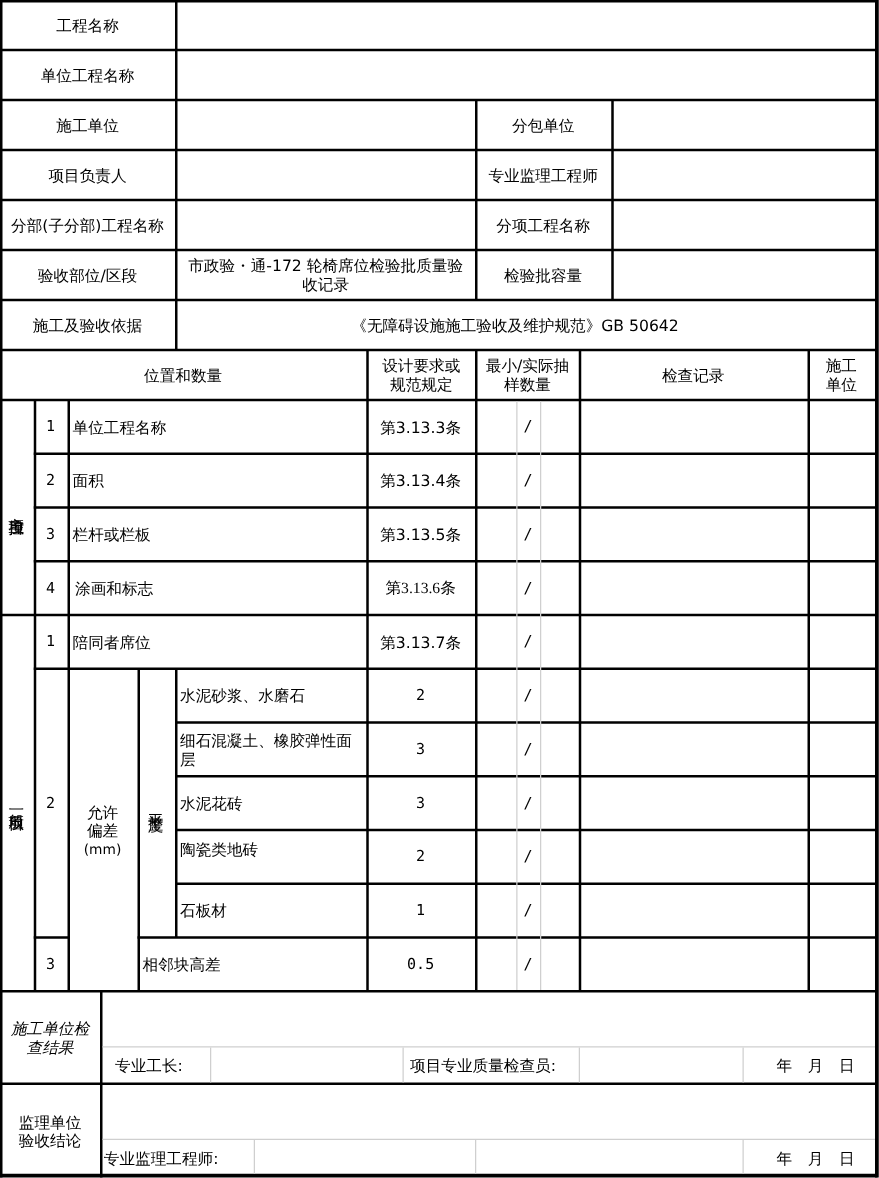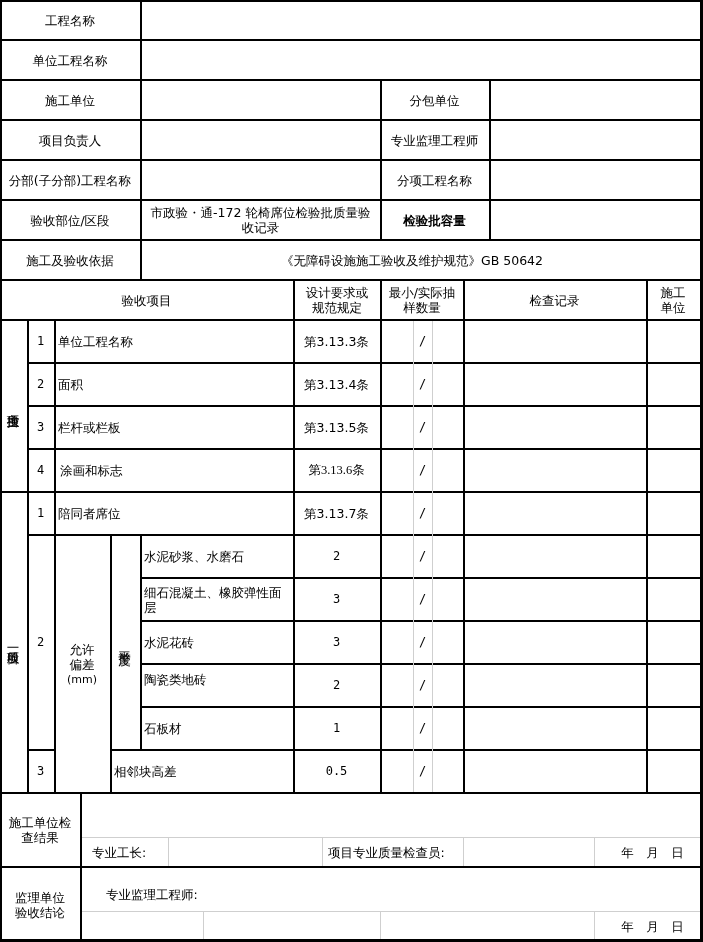--- a/index.html
+++ b/index.html
@@ -35,27 +35,27 @@
 <div class="c" style="left:380px;top:120px;width:109px;height:40px;">专业监理工程师</div>
 <div class="c ed" style="left:490px;top:121px;width:211px;height:38px;"></div>
 
 <div class="c" style="left:0;top:160px;width:140px;height:40px;">分部(子分部)工程名称</div>
 <div class="c ed" style="left:141px;top:161px;width:239px;height:38px;"></div>
 <div class="c" style="left:380px;top:160px;width:109px;height:40px;">分项工程名称</div>
 <div class="c ed" style="left:490px;top:161px;width:211px;height:38px;"></div>
 
 <div class="c" style="left:0;top:200px;width:140px;height:40px;">验收部位/区段</div>
 <div class="c" style="left:143px;top:200px;width:235px;height:40px;padding:0 2px;">市政验・通-172 轮椅席位检验批质量验收记录</div>
-<div class="c" style="left:380px;top:200px;width:109px;height:40px;font-weight:bold;">检验批容量</div>
+<div class="c" style="left:380px;top:200px;width:109px;height:40px;">检验批容量</div>
 <div class="c ed" style="left:490px;top:201px;width:211px;height:38px;"></div>
 
 <div class="c" style="left:0;top:240px;width:140px;height:40px;">施工及验收依据</div>
 <div class="c" style="left:141px;top:240px;width:560px;height:40px;padding-left:140px;justify-content:flex-start;">《无障碍设施施工验收及维护规范》GB 50642</div>
 
-<div class="c" style="left:0;top:280px;width:293px;height:40px;">验收项目</div>
+<div class="c" style="left:0;top:280px;width:293px;height:40px;">位置和数量</div>
 <div class="c" style="left:300px;top:280px;width:74px;height:40px;padding:2px 0;">设计要求或规范规定</div>
 <div class="c" style="left:386px;top:280px;width:72px;height:40px;padding:2px 0;">最小/实际抽样数量</div>
 <div class="c" style="left:463px;top:280px;width:183px;height:40px;">检查记录</div>
 <div class="c" style="left:657px;top:280px;width:32px;height:40px;">施工单位</div>
 
 <div class="c vert" style="left:0;top:320px;width:27px;height:172px;">主控项目</div>
 
 <div>
   <div class="c mono" style="left:27px;top:320px;width:27px;height:43px;">1</div>
   <div class="c l" style="left:54px;top:320px;width:239px;height:43px;">单位工程名称</div>
@@ -145,31 +145,31 @@
 
 <div>
   <div class="c mono" style="left:27px;top:750px;width:27px;height:43px;">3</div>
   <div class="c l" style="left:110px;top:750px;width:183px;height:43px;">相邻块高差</div>
   <div class="c mono" style="left:293px;top:750px;width:87px;height:43px;">0.5</div>
   <div class="c mono" style="left:413px;top:750px;width:19px;height:43px;">/</div>
   <div class="c ed" style="left:464px;top:751px;width:181px;height:41px;"></div>
   <div class="c ed" style="left:647px;top:751px;width:53px;height:41px;"></div>
 </div>
 
-<div class="c" style="left:0;top:793px;width:80px;height:74px;padding:0 6px;">施工单位检查结果</div>
+<div class="c" style="left:0;top:793px;width:80px;height:74px;padding:0 6px;font-style:italic;">施工单位检查结果</div>
 <div class="c ed" style="left:82px;top:795px;width:618px;height:42px;"></div>
 <div class="c l" style="left:82px;top:838px;width:86px;height:29px;padding-left:10px;">专业工长:</div>
 <div class="c ed" style="left:169px;top:838px;width:153px;height:29px;"></div>
 <div class="c l" style="left:323px;top:838px;width:140px;height:29px;padding-left:5px;">项目专业质量检查员:</div>
 <div class="c ed" style="left:464px;top:838px;width:130px;height:29px;"></div>
 <div class="c" style="left:595px;top:838px;width:105px;height:29px;padding-left:10px;">年　月　日</div>
 
 <div class="c" style="left:0;top:867px;width:80px;height:75px;padding:0 10px;">监理单位验收结论</div>
 <div class="c ed" style="left:82px;top:869px;width:618px;height:42px;"></div>
-<div class="c l" style="left:82px;top:880px;width:121px;height:28px;padding-left:24px;">专业监理工程师:</div>
+<div class="c l" style="left:82px;top:912px;width:121px;height:28px;padding-left:1px;">专业监理工程师:</div>
 <div class="c ed" style="left:204px;top:912px;width:390px;height:28px;"></div>
 <div class="c" style="left:595px;top:912px;width:105px;height:28px;padding-left:10px;">年　月　日</div>
 
 <div>
 
   <div class="hl" style="left:0;top:0;width:702px;"></div>
   <div class="hl" style="left:0;top:939px;width:702px;height:3px;"></div>
   <div class="vl" style="left:0;top:0;height:942px;"></div>
   <div class="vl" style="left:700px;top:0;height:942px;width:3px;"></div>
 

